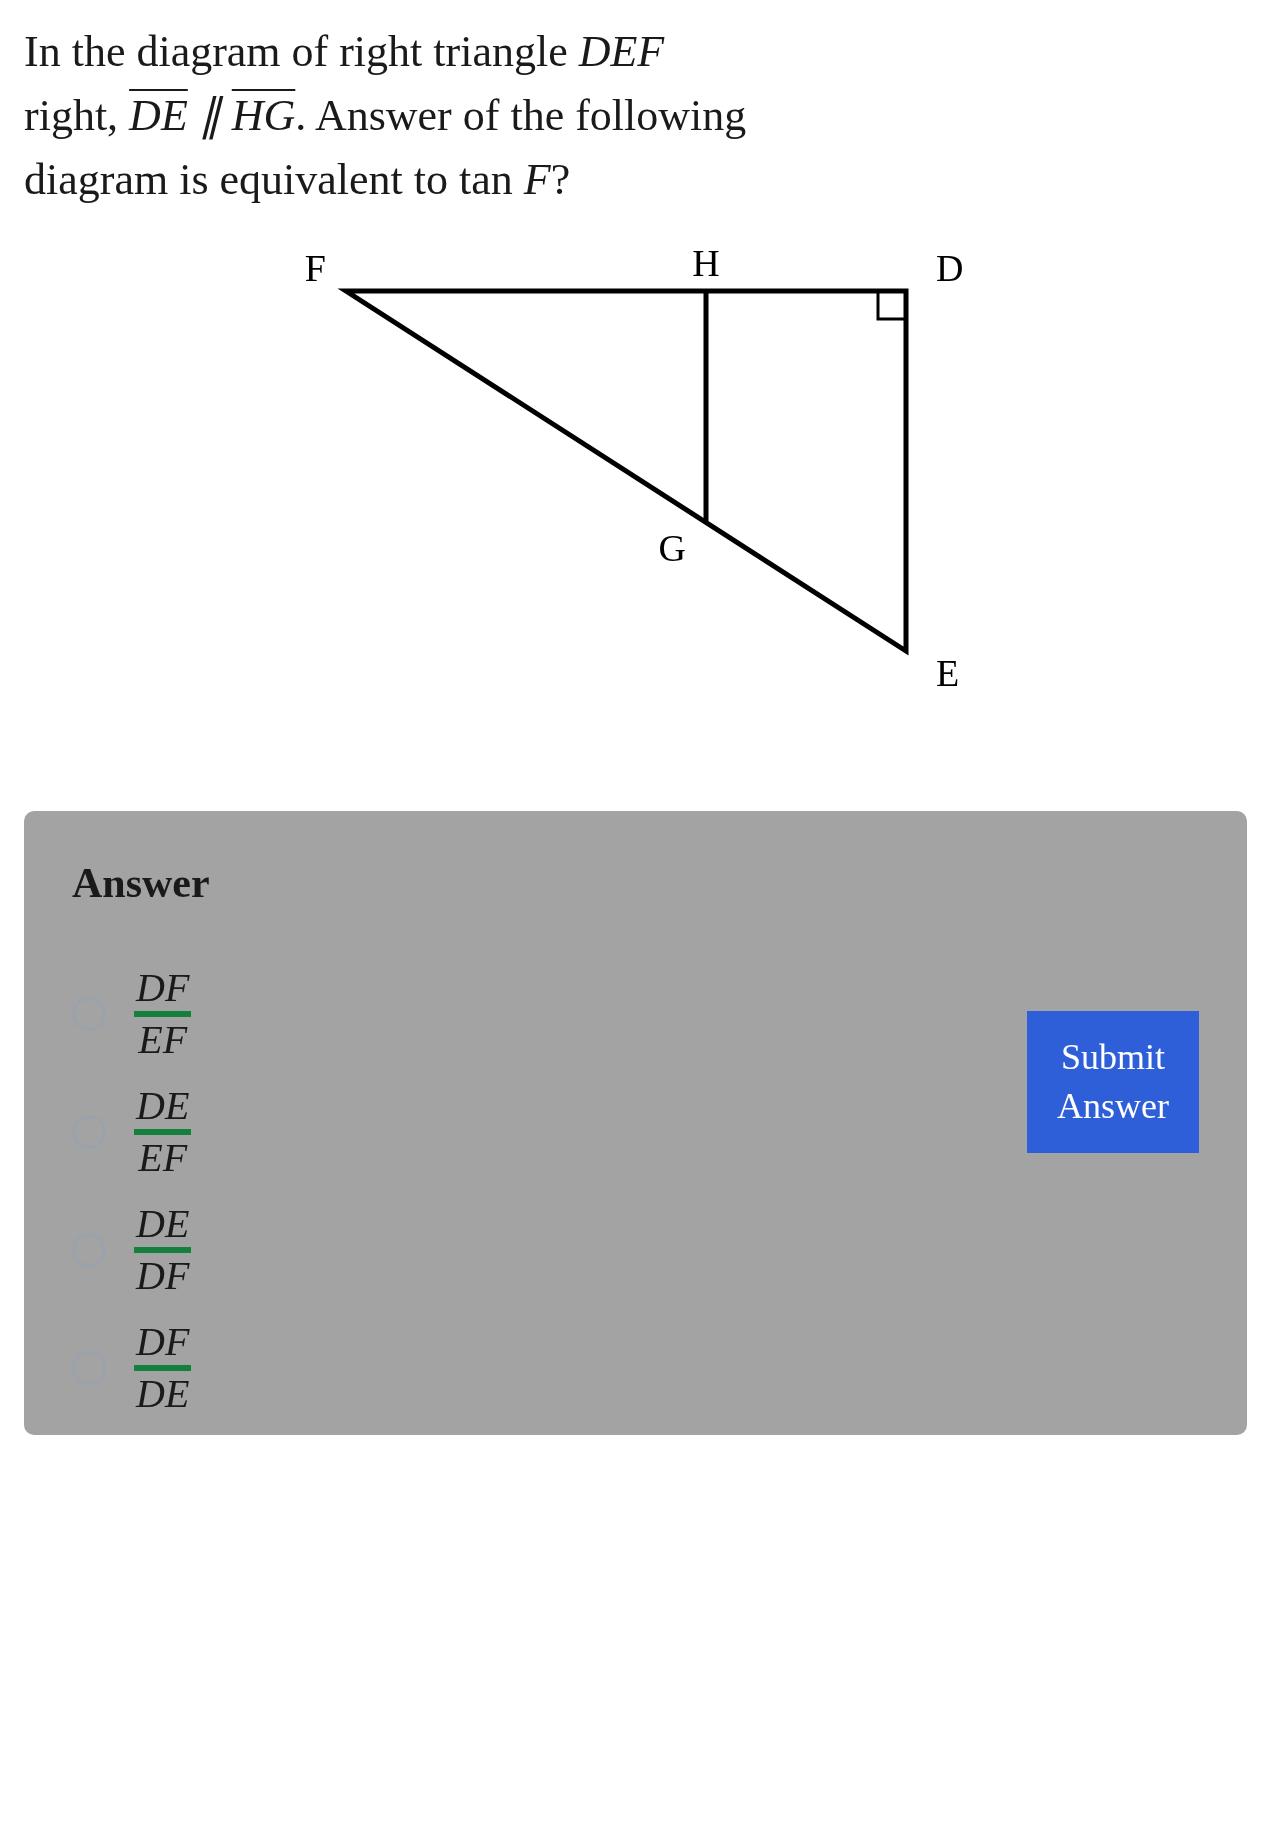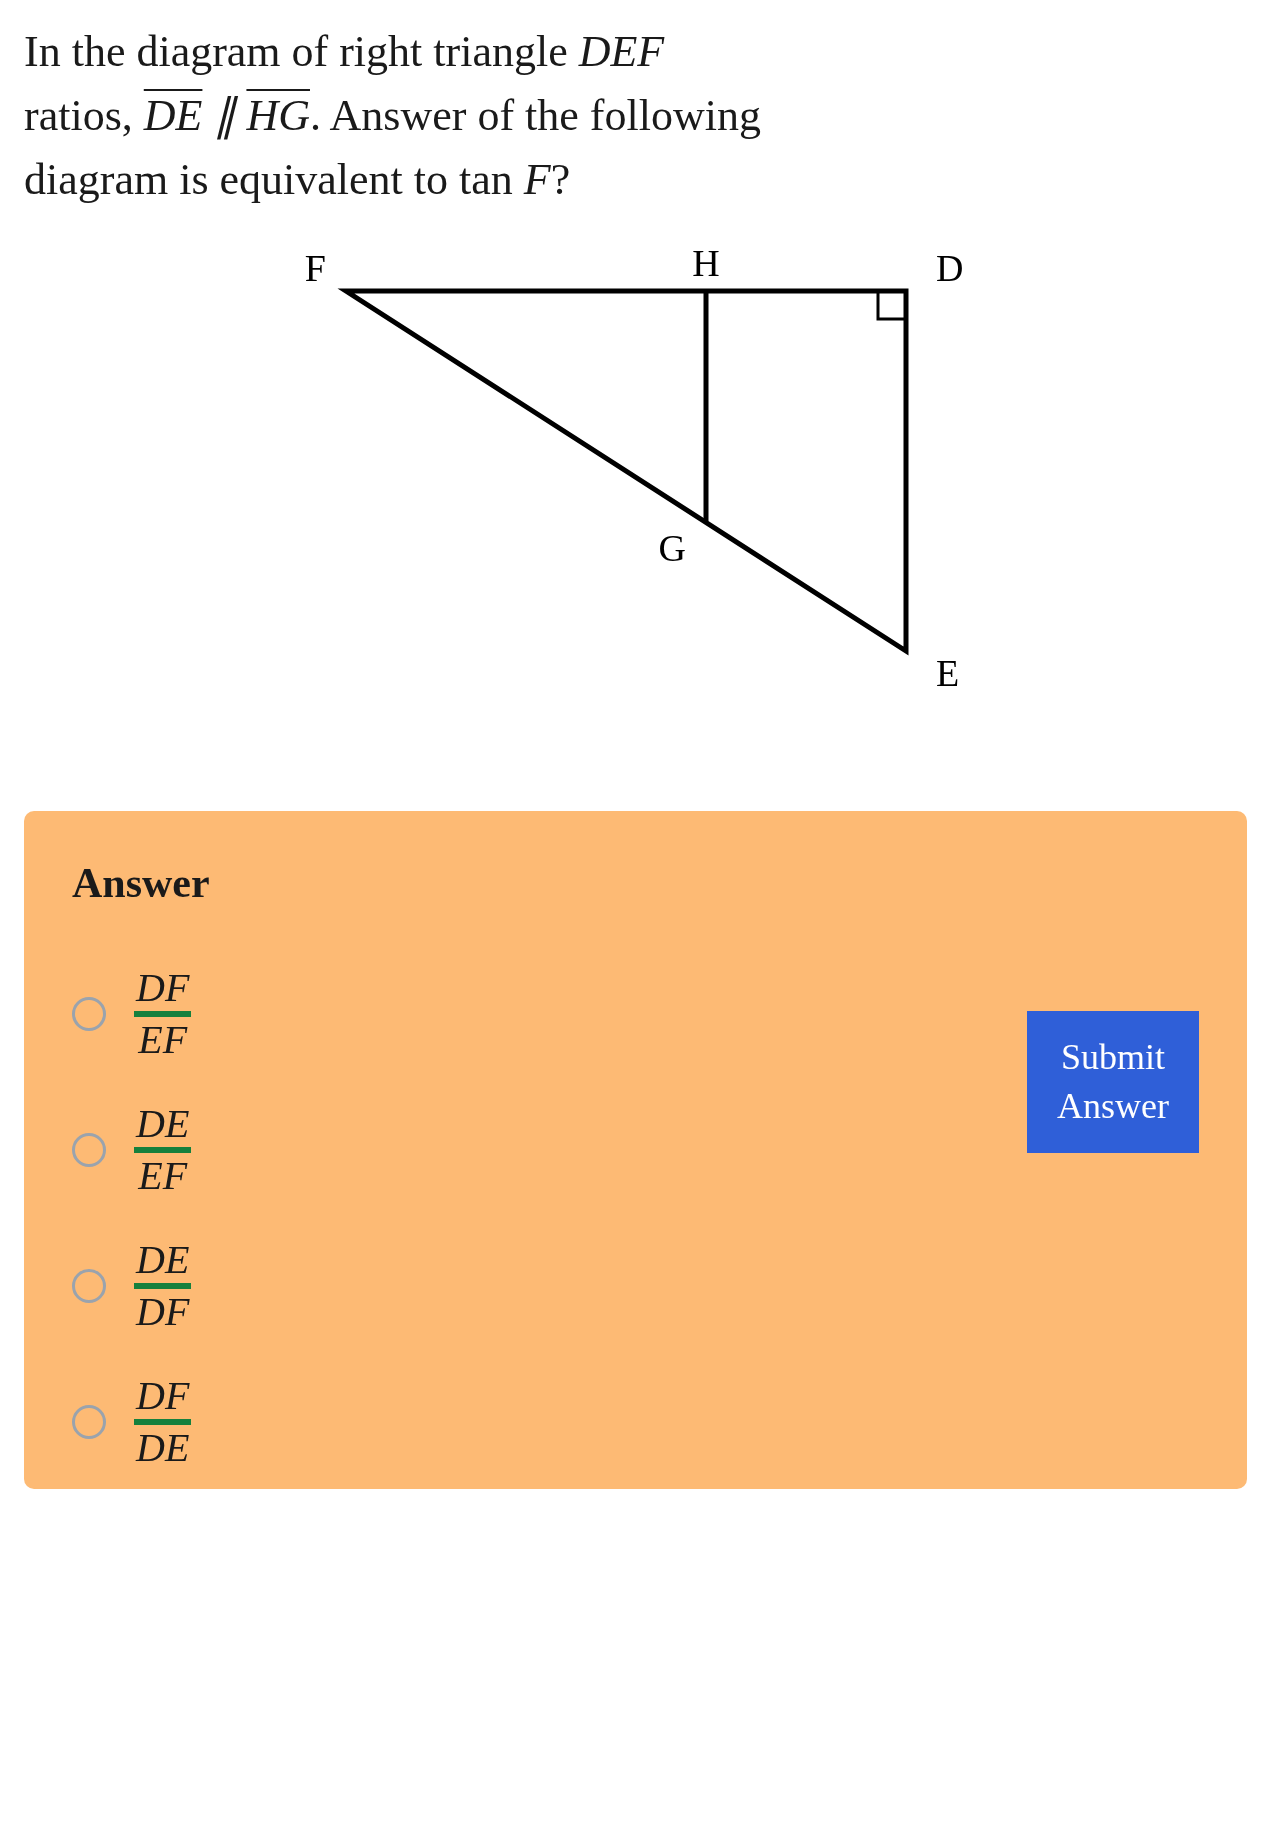--- a/index.html
+++ b/index.html
@@ -26,35 +26,35 @@
     justify-content: center;
     margin: 30px 0 120px 0;
   }
   svg.diagram { overflow: visible; }
   .point-label {
     font-family: 'Times New Roman', serif;
     font-size: 38px;
     fill: #000;
   }
   .answer-panel {
-    background: #fdba74;
+    background: #a3a3a3;
     border-radius: 10px;
     padding: 48px 48px 20px 48px;
     position: relative;
   }
   .answer-heading {
     font-weight: bold;
     font-size: 42px;
     margin-bottom: 60px;
     font-family: Georgia, serif;
   }
   .options {
     display: flex;
     flex-direction: column;
-    gap: 42px;
+    gap: 24px;
   }
   .option {
     display: flex;
     align-items: center;
     gap: 28px;
     cursor: pointer;
   }
   .radio {
     width: 34px;
     height: 34px;
@@ -87,21 +87,21 @@
     border-radius: 0;
     border: none;
     cursor: pointer;
   }
 </style>
 </head>
 <body>
 
 <div class="question">
   <span>In the diagram of right triangle </span><span class="math-it">DEF</span><br>
-  <span>ratios, </span><span class="math-it overline">DE</span><span class="math-it"> ∥ </span><span class="math-it overline">HG</span><span>. Answer of the following</span><br>
+  <span>right, </span><span class="math-it overline">DE</span><span class="math-it"> ∥ </span><span class="math-it overline">HG</span><span>. Answer of the following</span><br>
   <span>diagram is equivalent to tan </span><span class="math-it">F</span><span>?</span>
 </div>
 
 <div class="diagram-wrap">
   <svg class="diagram" width="700" height="440" viewBox="0 0 700 440">
 
     <polygon points="60,40 620,40 620,400" fill="none" stroke="#000" stroke-width="5" stroke-linejoin="miter"></polygon>
     <line x1="420" y1="40" x2="420" y2="270" stroke="#000" stroke-width="5"></line>
 
     <polyline points="592,40 592,68 620,68" fill="none" stroke="#000" stroke-width="3"></polyline>

